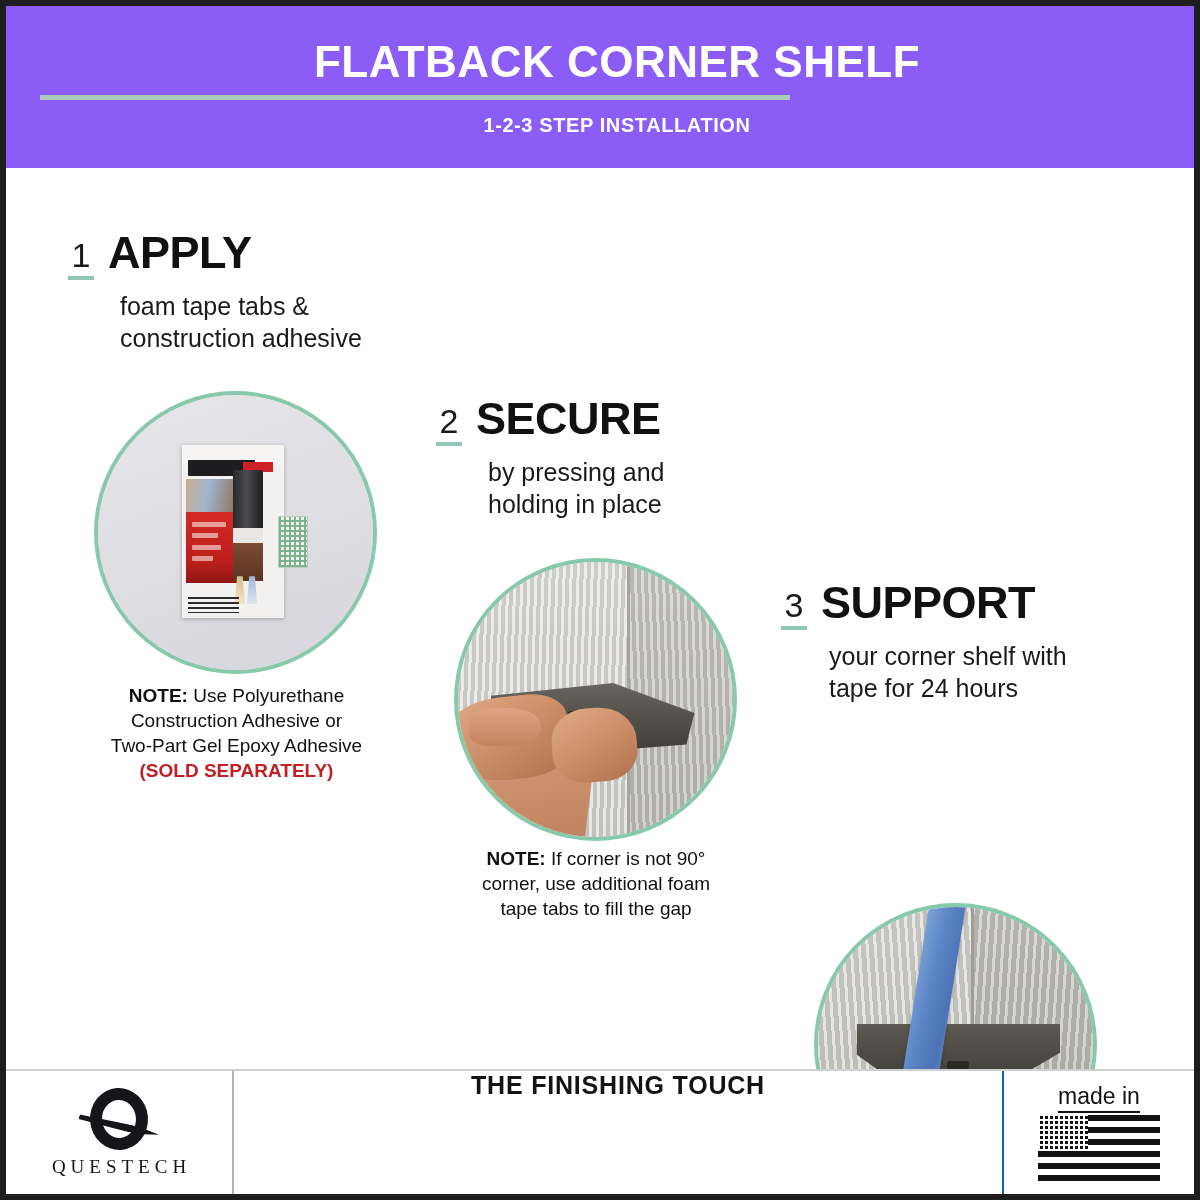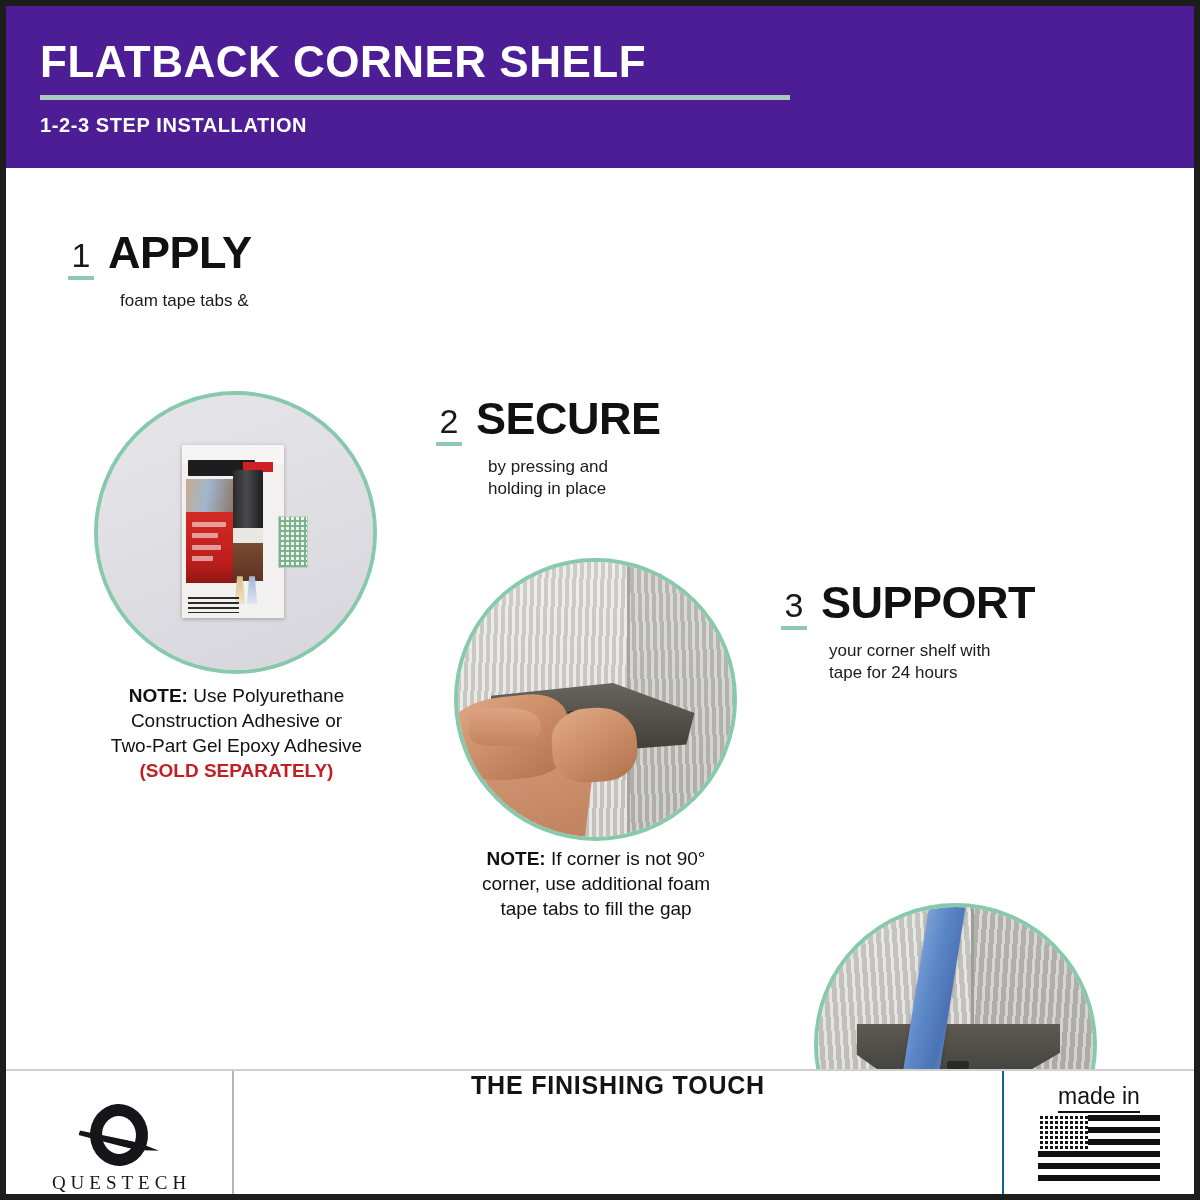--- a/index.html
+++ b/index.html
@@ -19,22 +19,23 @@
     background: #ffffff;
     border: 6px solid #1d1d1d;
   }
 
   
   #header {
     position: absolute;
     left: 0; top: 0;
     width: 1188px;
     height: 162px;
-    background: #4c1d95;
+    background: #8b5cf6;
     padding: 34px 0 0 34px;
+    text-align: center;
   }
   #header-title {
     color: #ffffff;
     font-size: 44px;
     font-weight: bold;
     letter-spacing: 0.5px;
     line-height: 1;
     white-space: nowrap;
   }
   #header-rule {
@@ -86,21 +87,21 @@
     background: #8fc9b4;
   }
   .step-word {
     font-size: 45px;
     font-weight: bold;
     color: #111111;
     letter-spacing: -0.5px;
     line-height: 1;
   }
   .step-desc {
-    font-size: 17px;
+    font-size: 25px;
     color: #1a1a1a;
     line-height: 1.28;
     margin-top: 10px;
   }
 
   
   .photo {
     position: absolute;
     border-radius: 50%;
     border: 4px solid #86c9ab;
@@ -304,21 +305,21 @@
     border-top: 2px solid #cfcfcf;
     display: flex;
     align-items: stretch;
   }
   #footer-logo-cell {
     width: 228px;
     border-right: 2px solid #b5b5b5;
     display: flex;
     flex-direction: column;
     align-items: center;
-    justify-content: flex-end;
+    justify-content: center;
     gap: 4px;
   }
   #logo-mark {
     position: relative;
     width: 86px; height: 64px;
   }
   #logo-ring {
     position: absolute; left: 14px; top: 0;
     width: 58px; height: 62px;
     border: 12px solid #15151a;
@@ -401,20 +402,21 @@
     <div class="step" id="step-1" style="left:62px; top:62px;">
       <div class="step-head">
         <div class="step-num-wrap">
           <div class="step-num">1</div>
           <div class="step-num-underline"></div>
         </div>
         <div class="step-word">APPLY</div>
       </div>
       <div class="step-desc" style="margin-left:52px;">
         <div>foam tape tabs &amp;</div>
+        <div>construction adhesive</div>
       </div>
     </div>
 
     <div class="photo" id="photo-1">
       <div class="bg1"></div>
       <div id="pkg">
         <div id="pkg-top"></div>
         <div id="pkg-brand"></div>
         <div id="pkg-brand2"></div>
         <div id="pkg-photo"></div>

